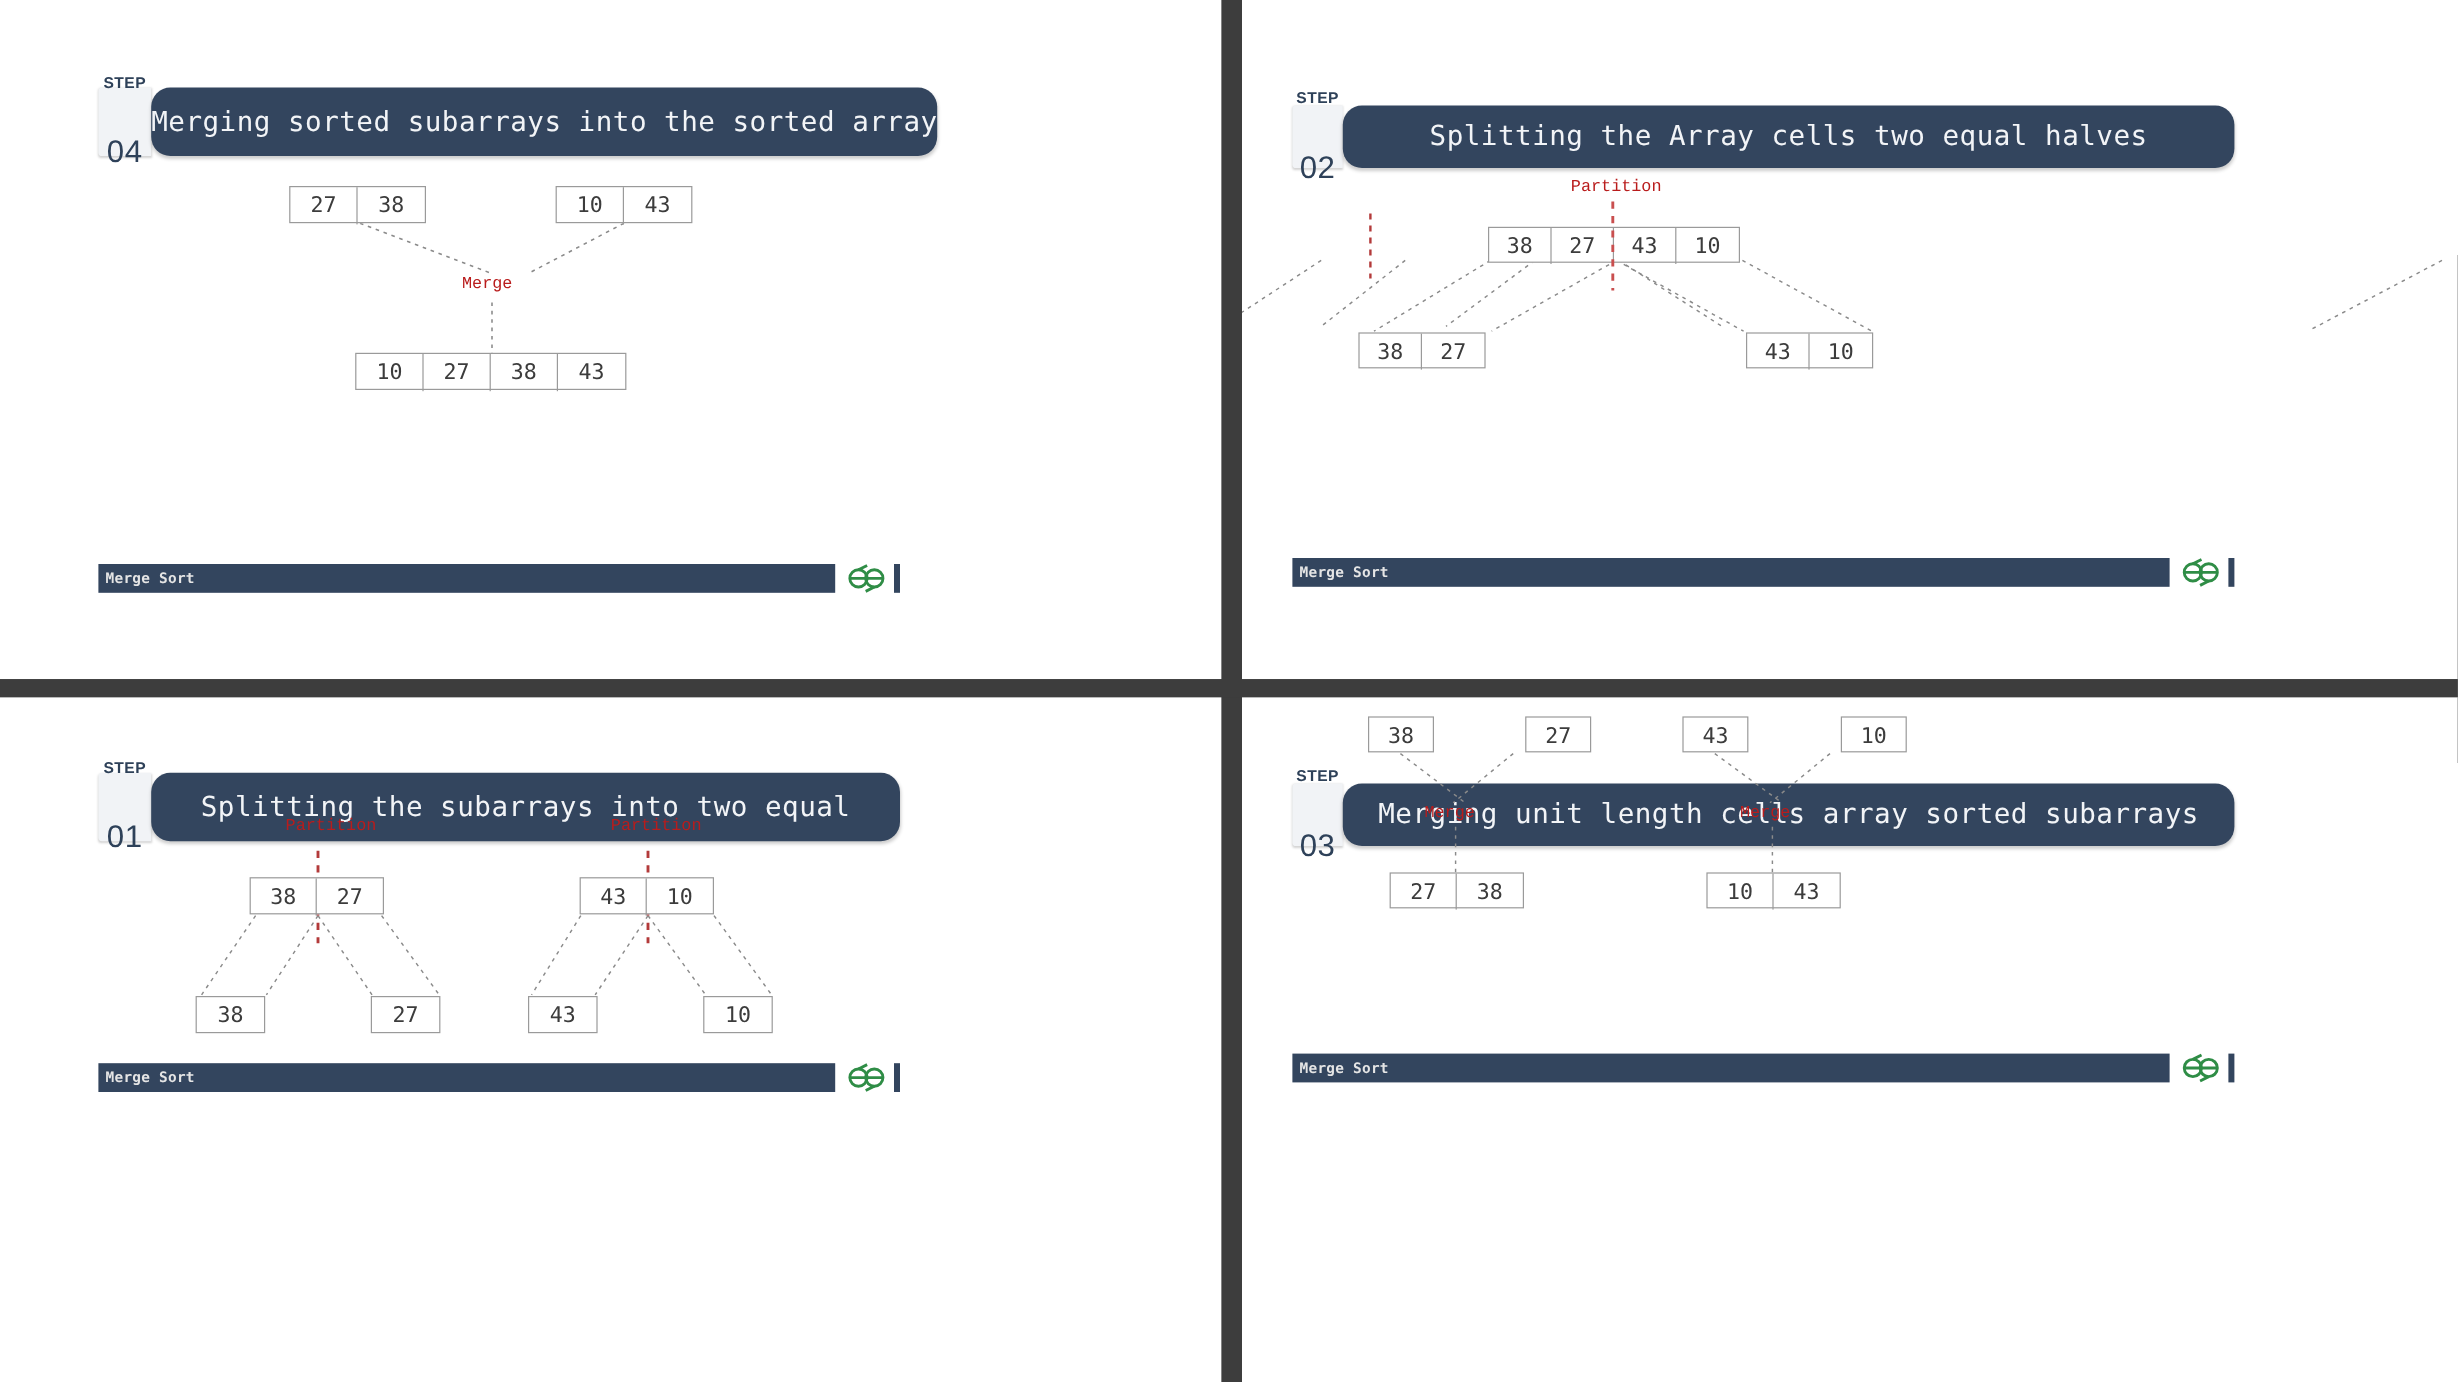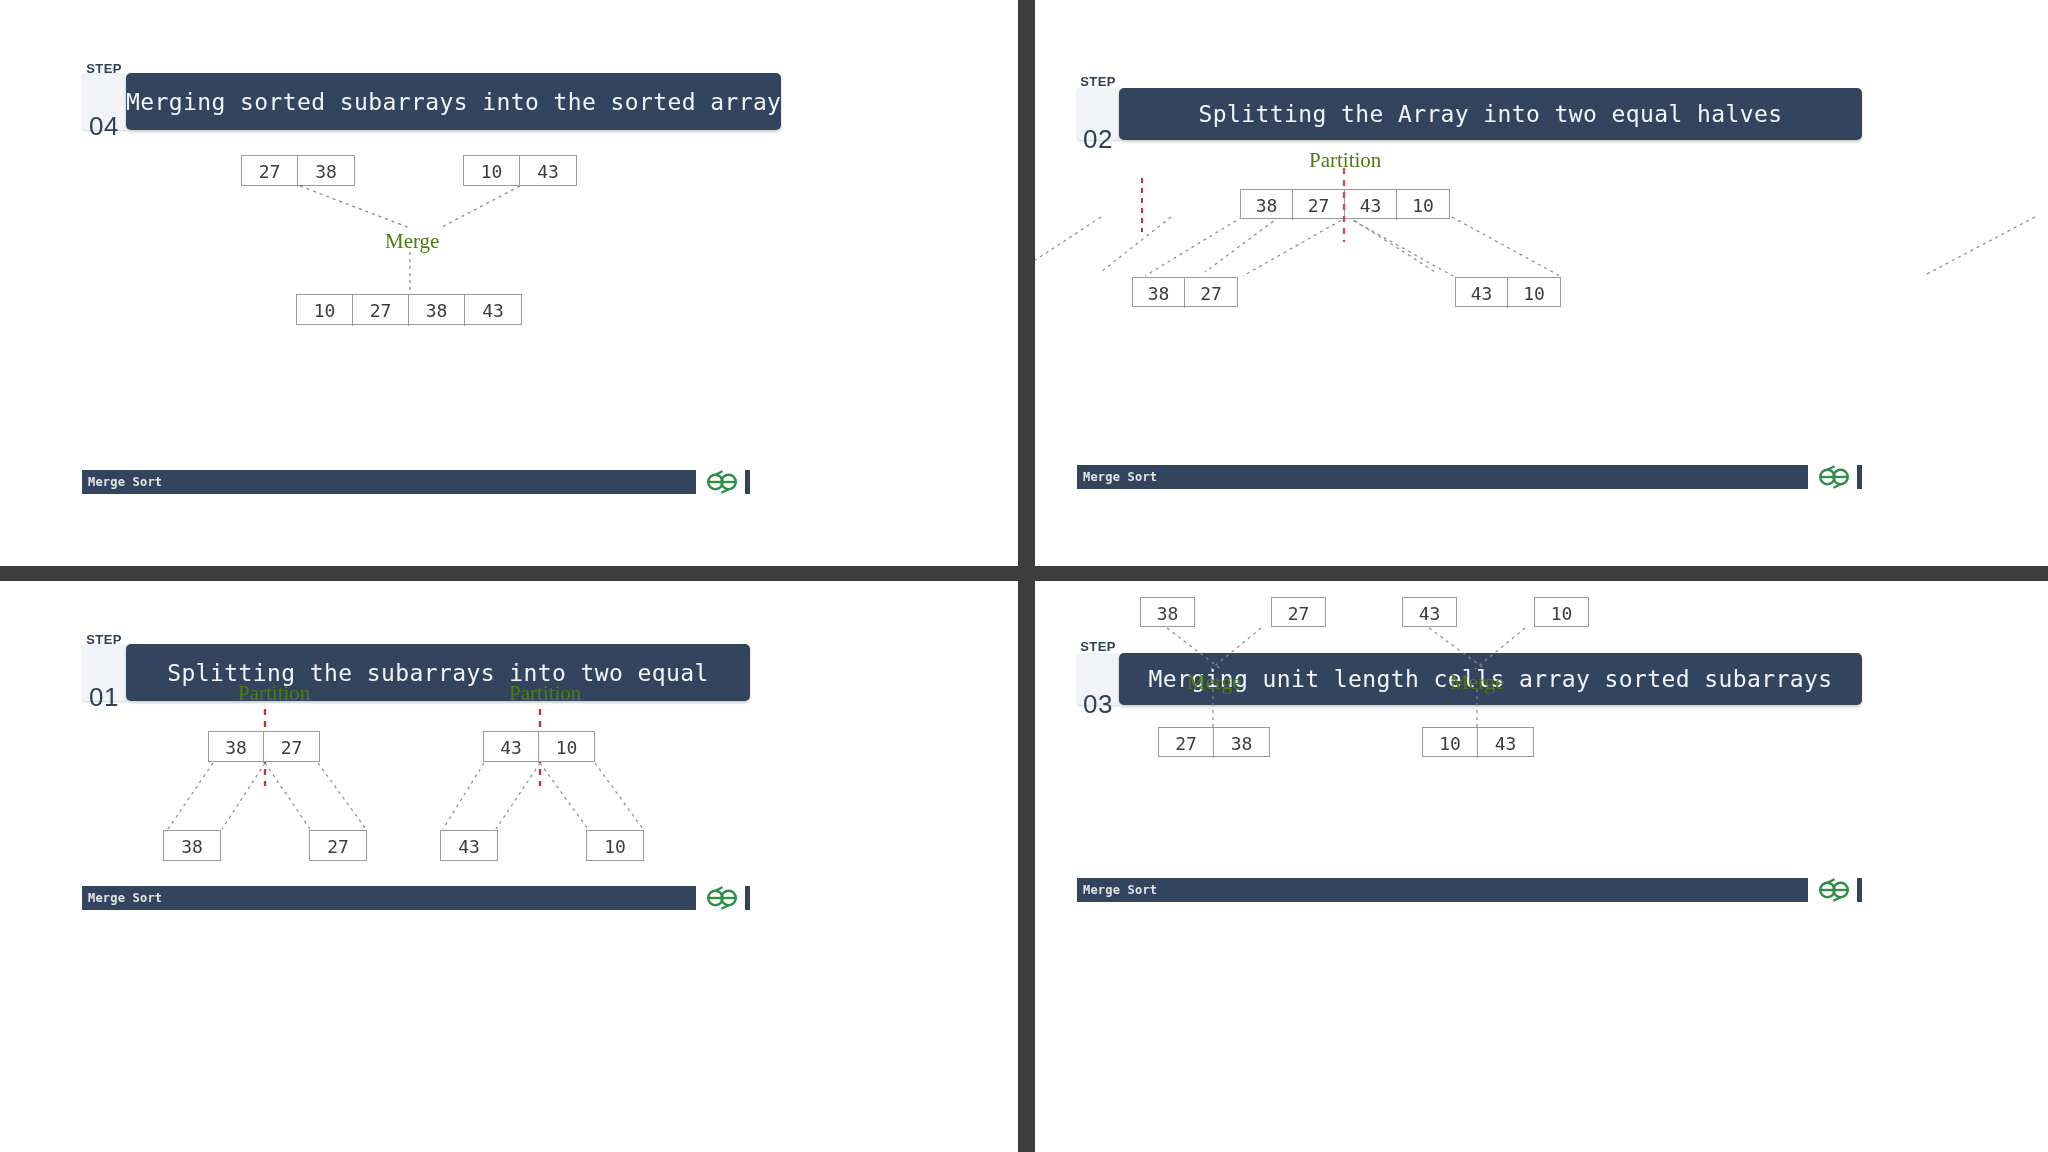--- a/index.html
+++ b/index.html
@@ -26,21 +26,21 @@
   .hdr{position:absolute;display:flex;align-items:stretch;}
   .step-badge{
     background:#f1f3f6;border-radius:3px 0 0 3px;
     display:flex;flex-direction:column;align-items:center;justify-content:center;
     color:#2e4159;line-height:1;padding:4px 6px 6px 6px;box-sizing:border-box;
     box-shadow:0 1px 2px rgba(0,0,0,.18);
   }
   .step-word{font-size:13px;font-weight:bold;letter-spacing:.4px;margin-bottom:2px;}
   .step-num{font-size:26px;font-weight:400;letter-spacing:.5px;margin-top:36px;}
   .title-bar{
-    background:#33455e;border-radius:5px;
+    background:#33455e;border-radius:16px;
     display:flex;align-items:center;justify-content:center;flex:1;
     box-shadow:0 2px 3px rgba(0,0,0,.2);
   }
   .title-txt{
     color:#f2f4f7;font-family:"DejaVu Sans Mono","Liberation Mono",monospace;
     font-size:23px;letter-spacing:.4px;white-space:nowrap;font-weight:500;
   }
 
   
   .footer{position:absolute;display:flex;align-items:center;}
@@ -58,22 +58,22 @@
   .diagram{position:absolute;}
   .cellrow{position:absolute;display:flex;border:1px solid #9a9a9a;background:#fff;box-sizing:border-box;}
   .cell{
     display:flex;align-items:center;justify-content:center;
     border-right:1px solid #9a9a9a;box-sizing:border-box;
     font-family:"DejaVu Sans Mono","Liberation Mono",monospace;
     font-size:18px;color:#3c3c3c;
   }
   .cell:last-child{border-right:none;}
   .lbl{
-    position:absolute;font-family:Liberation Serif, serif;
-    font-size:21px;color:#4d7c0f;white-space:nowrap;
+    position:absolute;font-family:Liberation Mono, monospace;
+    font-size:14px;color:#b91c1c;white-space:nowrap;
   }
   .svg-lines{position:absolute;left:0;top:0;pointer-events:none;}
 </style>
 </head>
 <body>
 
 <div class="grid">
 
   <div class="panel" id="panel-tl">
 
@@ -132,21 +132,21 @@
   </div>
 
   <div class="panel" id="panel-tr">
 
     <div class="hdr" style="left:42px;top:88px;width:785px;height:52px;">
       <div class="step-badge" style="width:42px;">
         <span class="step-word">STEP</span>
         <span class="step-num">02</span>
       </div>
       <div class="title-bar">
-        <span class="title-txt">Splitting the Array into two equal halves</span>
+        <span class="title-txt">Splitting the Array cells two equal halves</span>
       </div>
     </div>
 
     <div class="diagram" style="left:0;top:0;width:1013px;height:460px;">
       <svg class="svg-lines" width="1013" height="460">
 
         <line x1="66" y1="217" x2="-18" y2="272" stroke="#8a8a8a" stroke-width="1.2" stroke-dasharray="3,4"></line>
         <line x1="136" y1="217" x2="66" y2="272" stroke="#8a8a8a" stroke-width="1.2" stroke-dasharray="3,4"></line>
         <line x1="314" y1="217" x2="400" y2="272" stroke="#8a8a8a" stroke-width="1.2" stroke-dasharray="3,4"></line>
         <line x1="244" y1="217" x2="170" y2="272" stroke="#8a8a8a" stroke-width="1.2" stroke-dasharray="3,4"></line>

